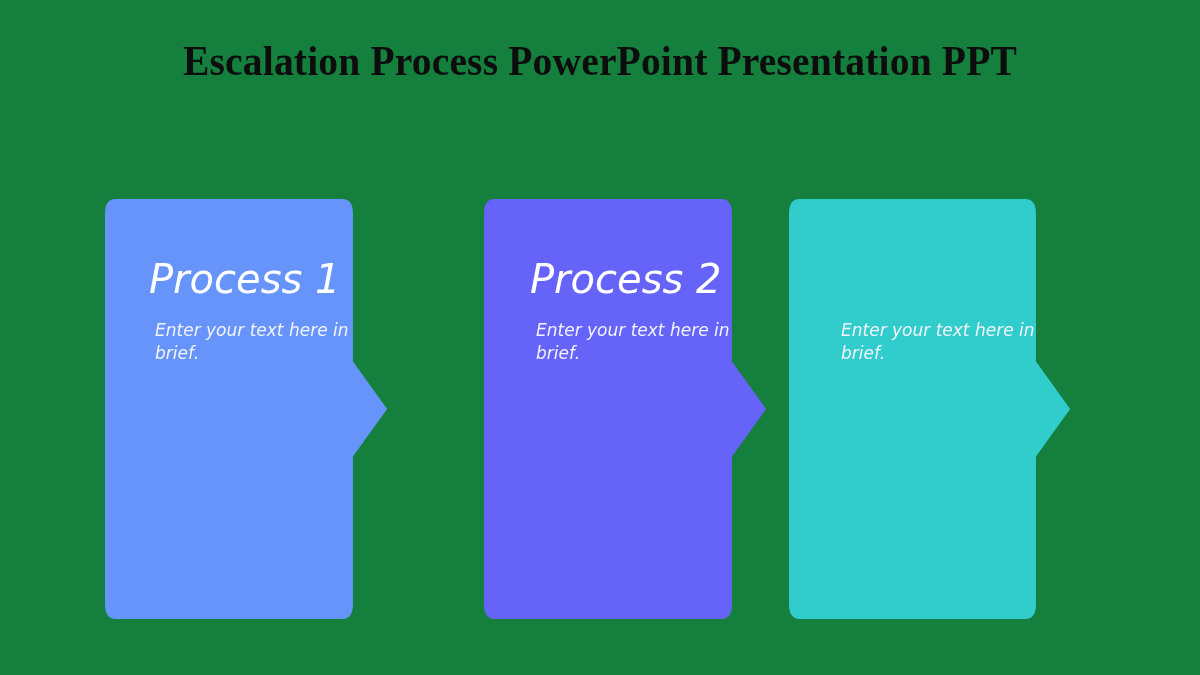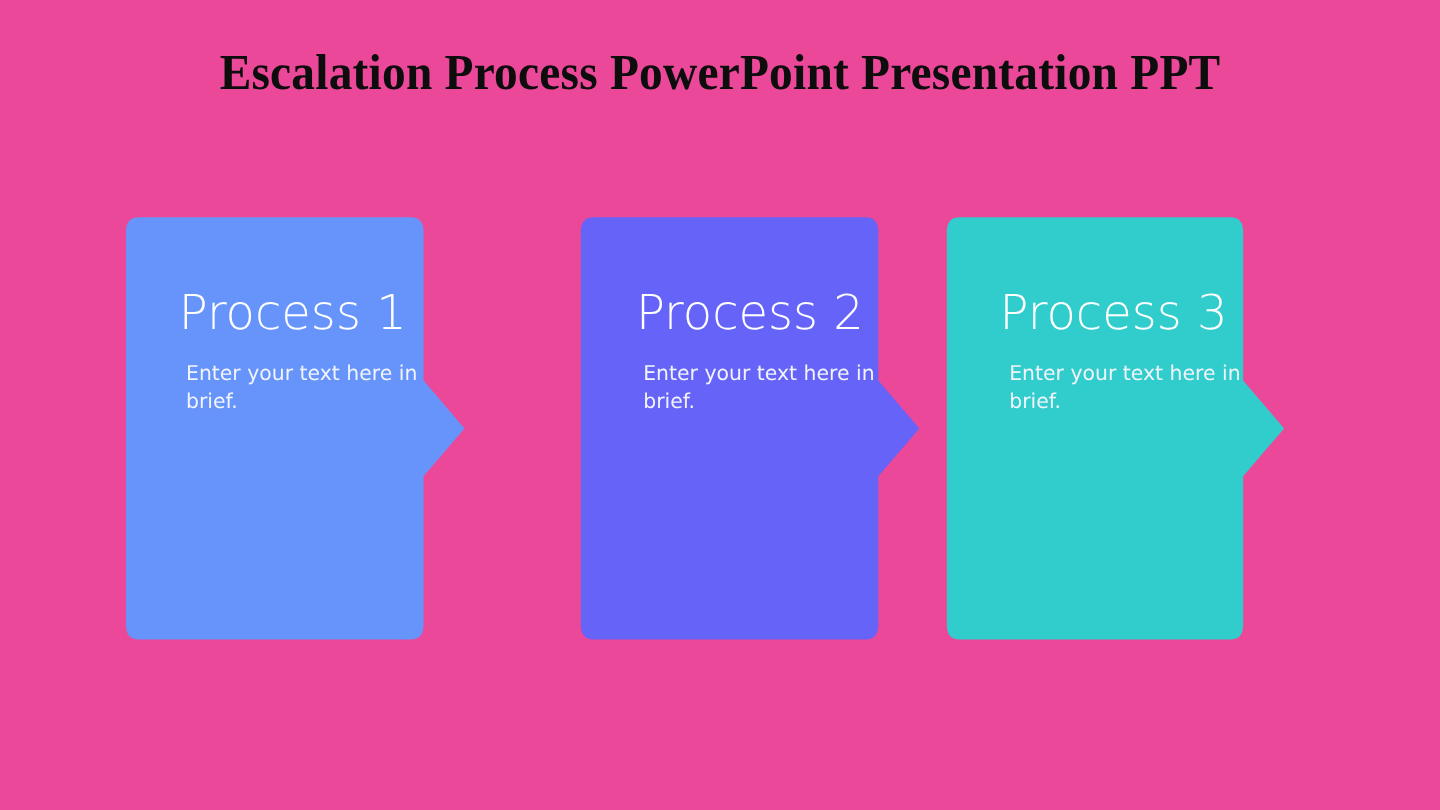--- a/index.html
+++ b/index.html
@@ -11,21 +11,21 @@
     height: 675px;
     background: #ffffff;
     font-family: "Liberation Sans", sans-serif;
     overflow: hidden;
     position: relative;
   }
 
   .slide {
     position: absolute;
     inset: 0;
-    background: #ec4899;
+    background: #15803d;
   }
 
   
   .slide-title {
     position: absolute;
     left: 0;
     top: 36px;
     width: 1200px;
     text-align: center;
     font-family: "Liberation Serif", "DejaVu Serif", serif;
@@ -43,22 +43,23 @@
   .cards-layer {
     position: absolute;
     left: 0;
     top: 0;
     width: 1200px;
     height: 675px;
   }
 
   .card {
     position: absolute;
-    top: 181px;
-    height: 352px;
+    top: 199px;
+    height: 420px;
+    font-style: italic;
   }
 
   .card-shape {
     position: absolute;
     left: 0;
     top: 0;
     width: 100%;
     height: 100%;
     overflow: visible;
   }
@@ -136,19 +137,18 @@
         <div class="card-heading">Process 2</div>
         <div class="card-body">Enter your text here in brief.</div>
       </div>
     </div>
 
     <div class="card" id="card-3">
       <svg class="card-shape" viewBox="0 0 322 344" width="322" height="344" preserveAspectRatio="none">
         <path id="shape-3" d="M 12 0 L 270 0 Q 282 0 282 12 L 282 133 L 321 172 L 282 211 L 282 332 Q 282 344 270 344 L 12 344 Q 0 344 0 332 L 0 12 Q 0 0 12 0 Z" fill="#31cccc"></path>
       </svg>
       <div class="card-content">
-        <div class="card-heading">Process 3</div>
         <div class="card-body">Enter your text here in brief.</div>
       </div>
     </div>
 
   </div>
 </div>
 
 </body></html>

